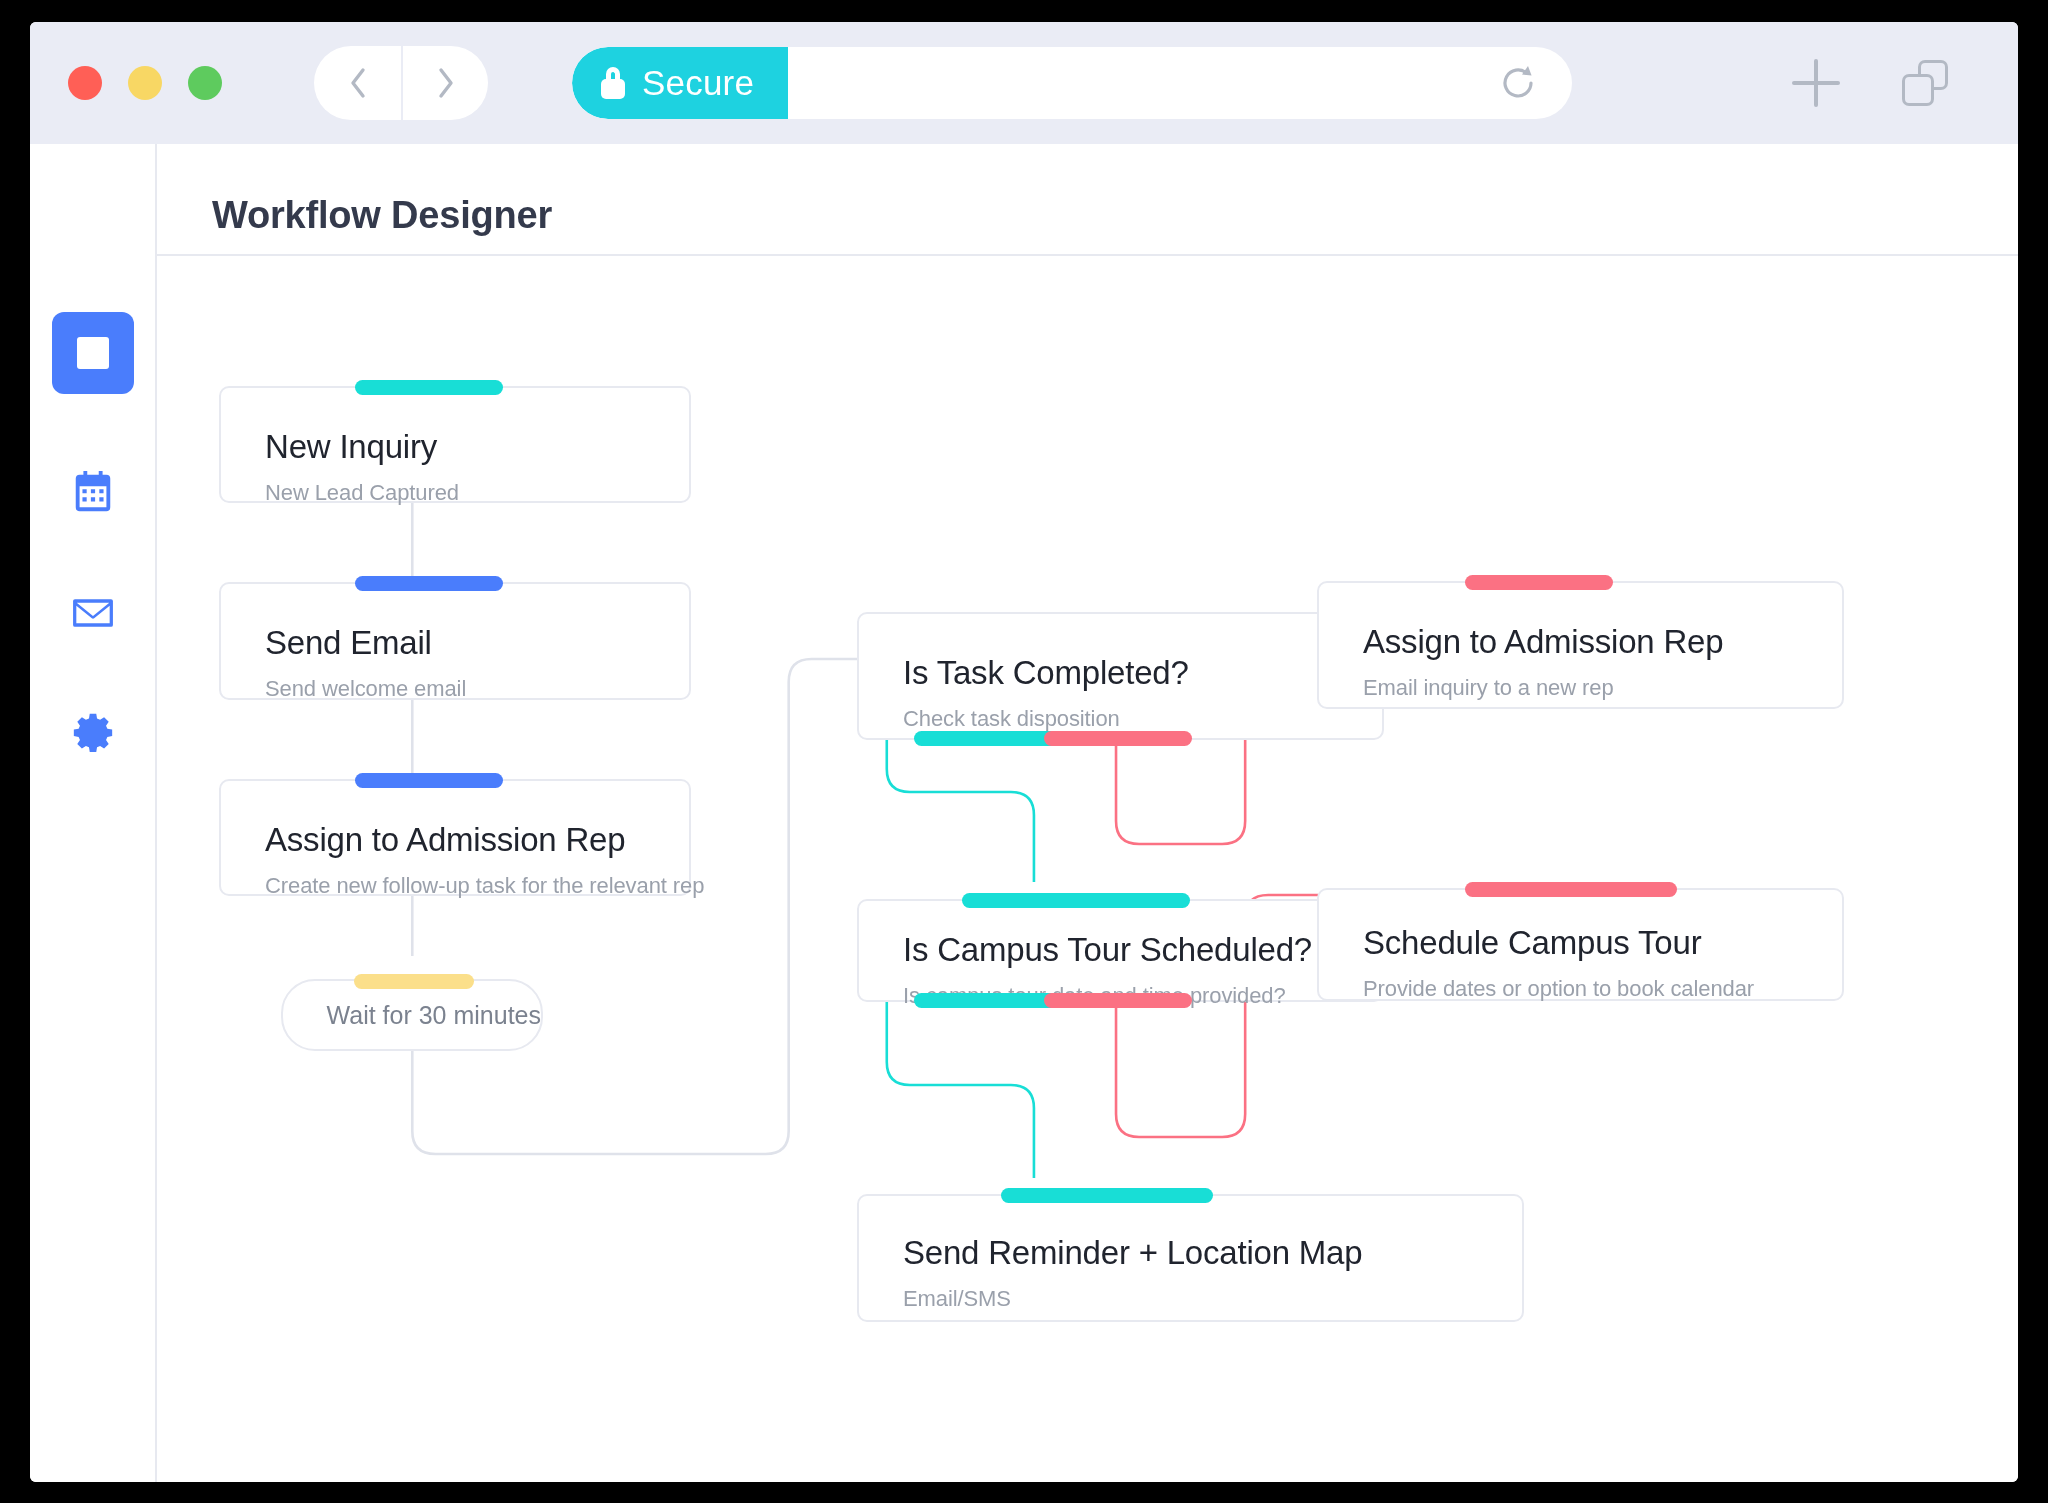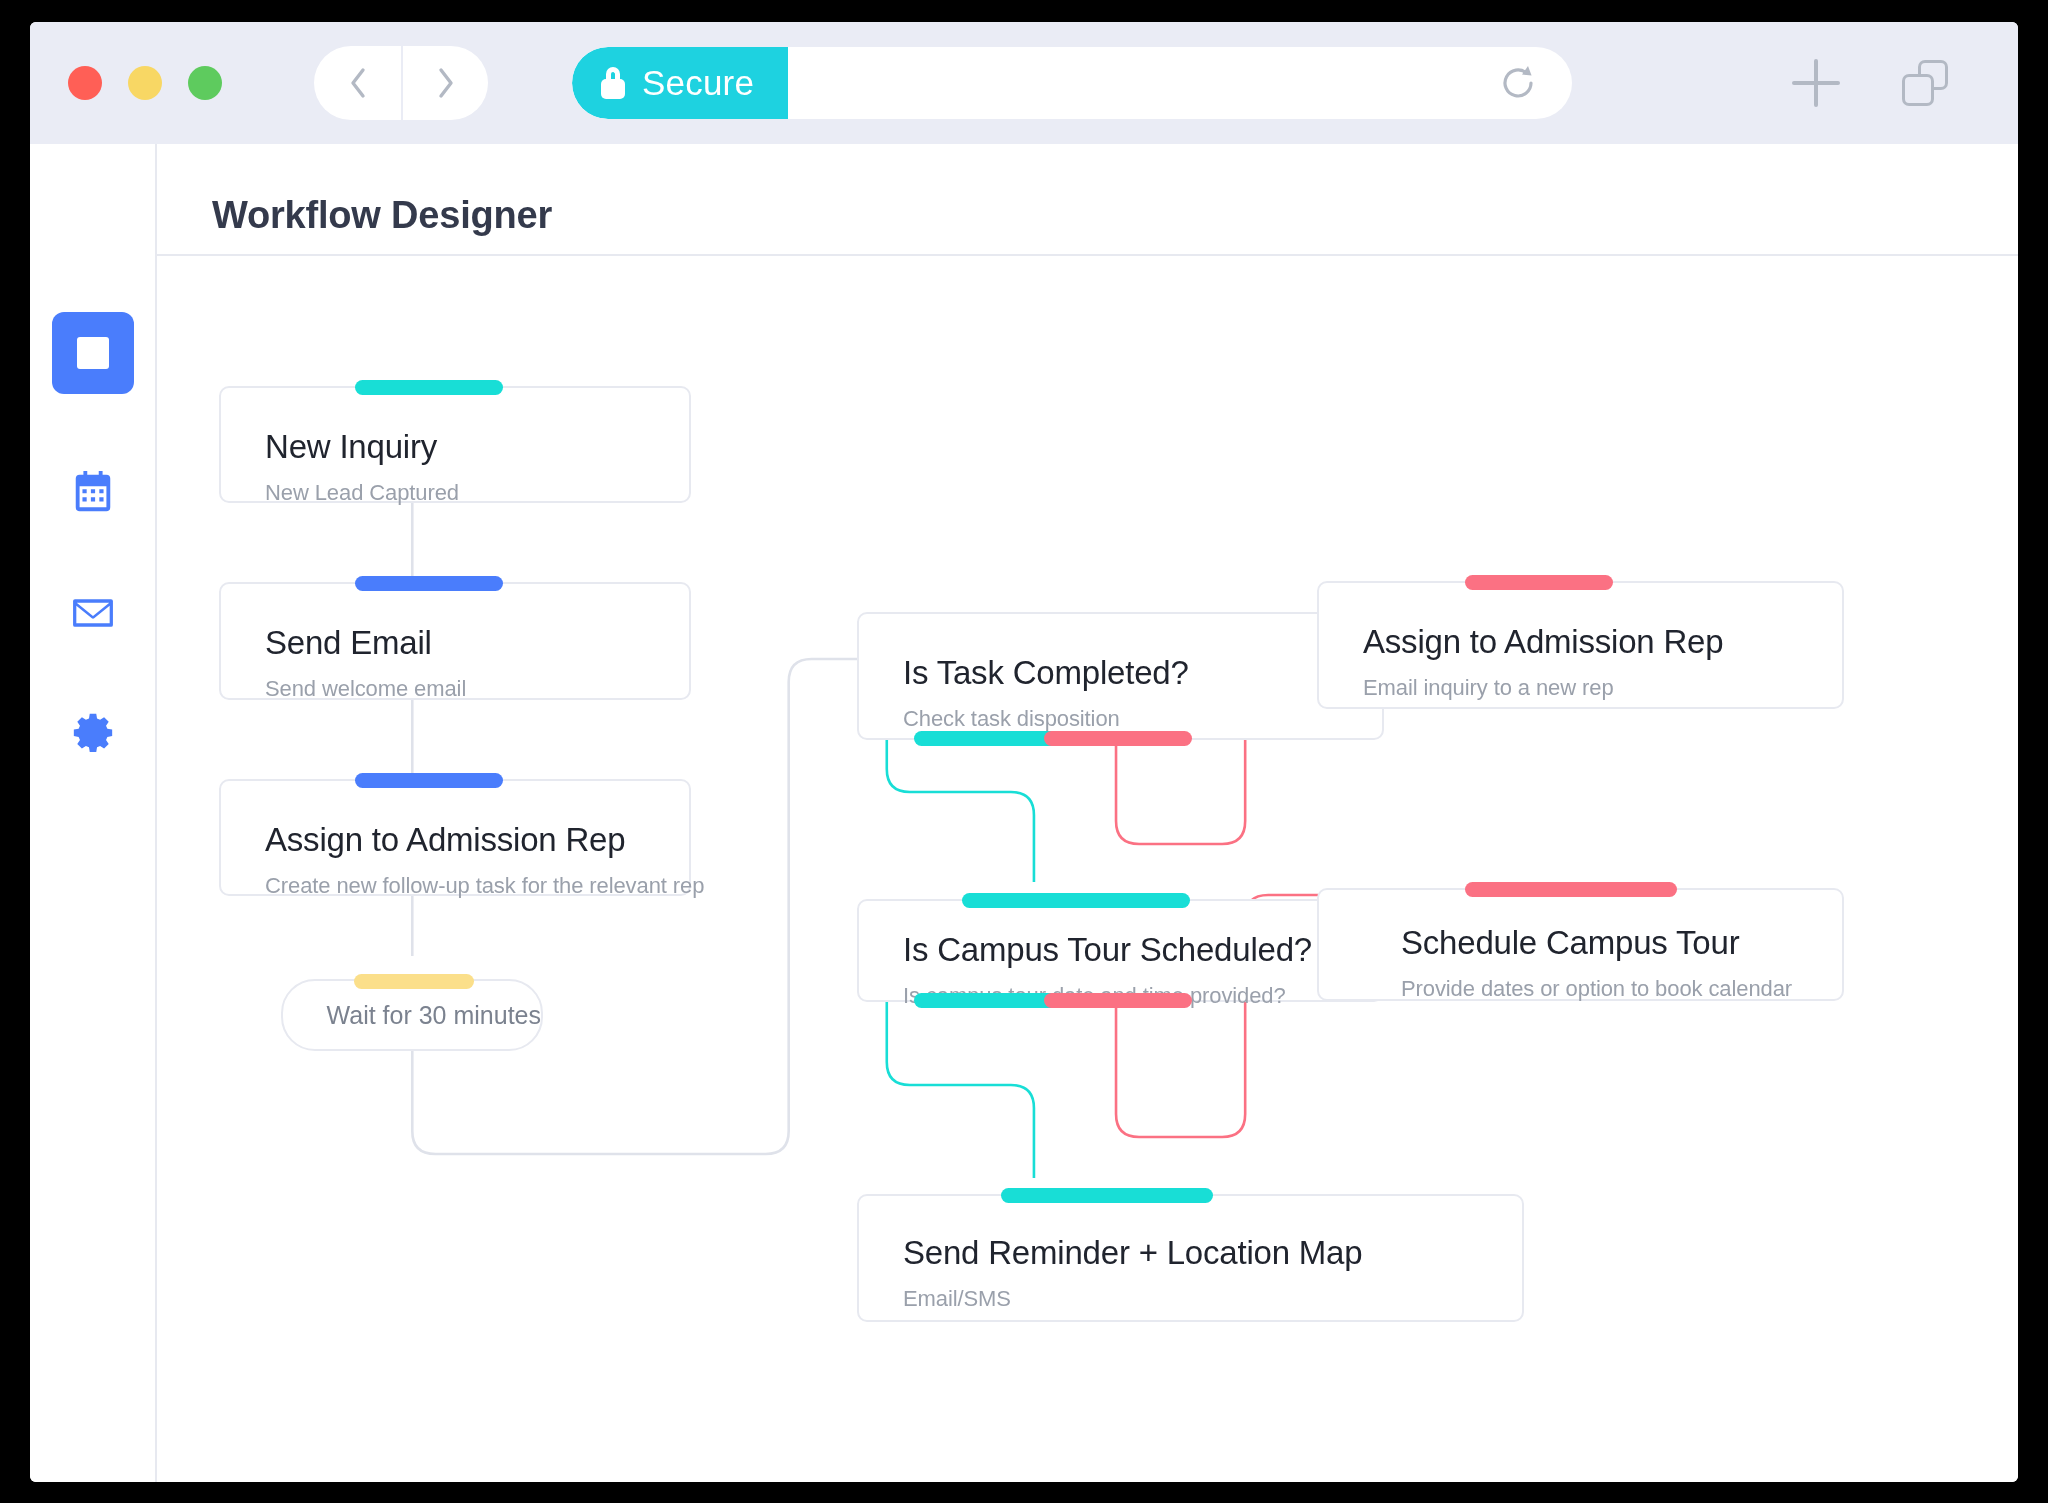--- a/index.html
+++ b/index.html
@@ -403,21 +403,21 @@
         <div class="node" style="left:700px; top:643px; width:527px; height:103px;">
           <div class="handle top h-cyan" style="left:103px; width:228px;"></div>
           <div class="handle bottom h-cyan" style="left:55px;"></div>
           <div class="handle bottom h-red" style="left:185px;"></div>
           <div class="pad" style="padding-top:30px;">
             <div class="title">Is Campus Tour Scheduled?</div>
             <div class="sub">Is campus tour date and time provided?</div>
           </div>
         </div>
 
-        <div class="node" style="left:1160px; top:632px; width:527px; height:113px;padding-left:38px;">
+        <div class="node" style="left:1160px; top:632px; width:527px; height:113px;">
           <div class="handle top h-red" style="left:146px; width:212px;"></div>
           <div class="pad" style="padding-top:34px;">
             <div class="title">Schedule Campus Tour</div>
             <div class="sub">Provide dates or option to book calendar</div>
           </div>
         </div>
 
         <div class="node" style="left:700px; top:938px; width:667px; height:128px;">
           <div class="handle top h-cyan" style="left:142px; width:212px;"></div>
           <div class="pad" style="padding-top:38px;">

